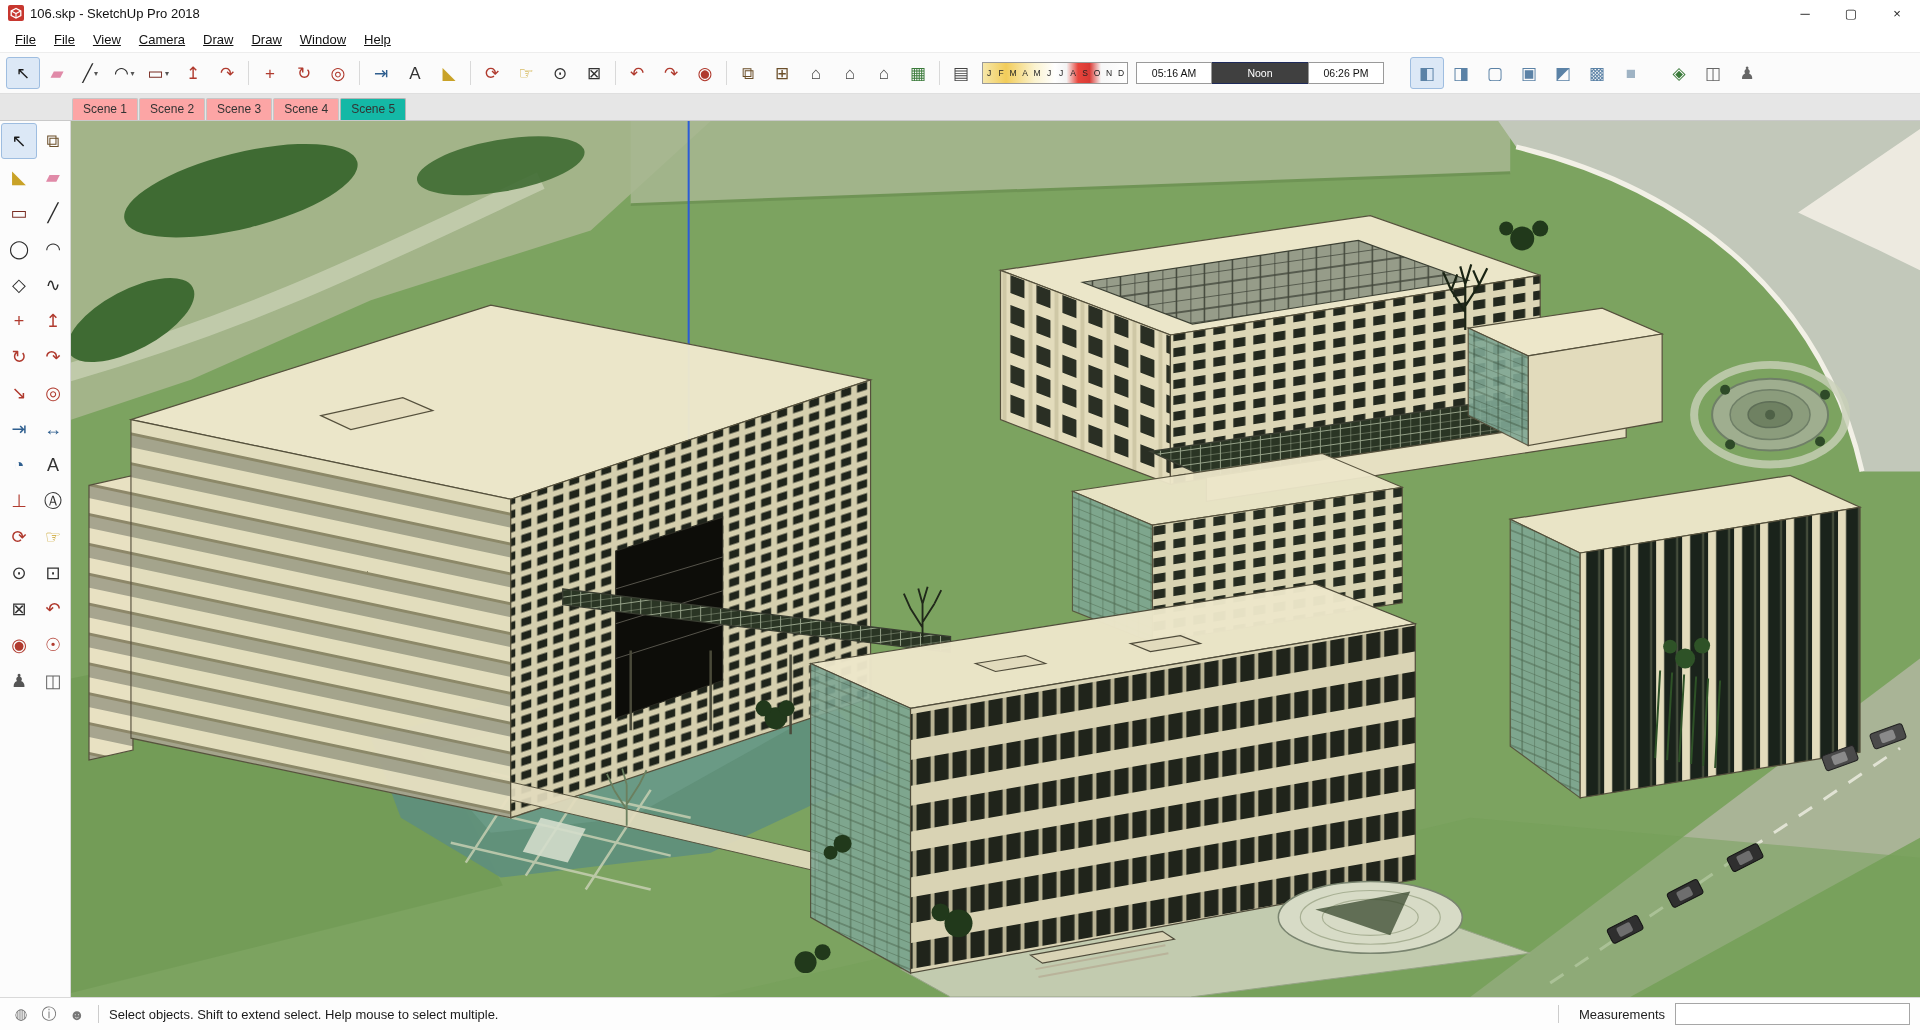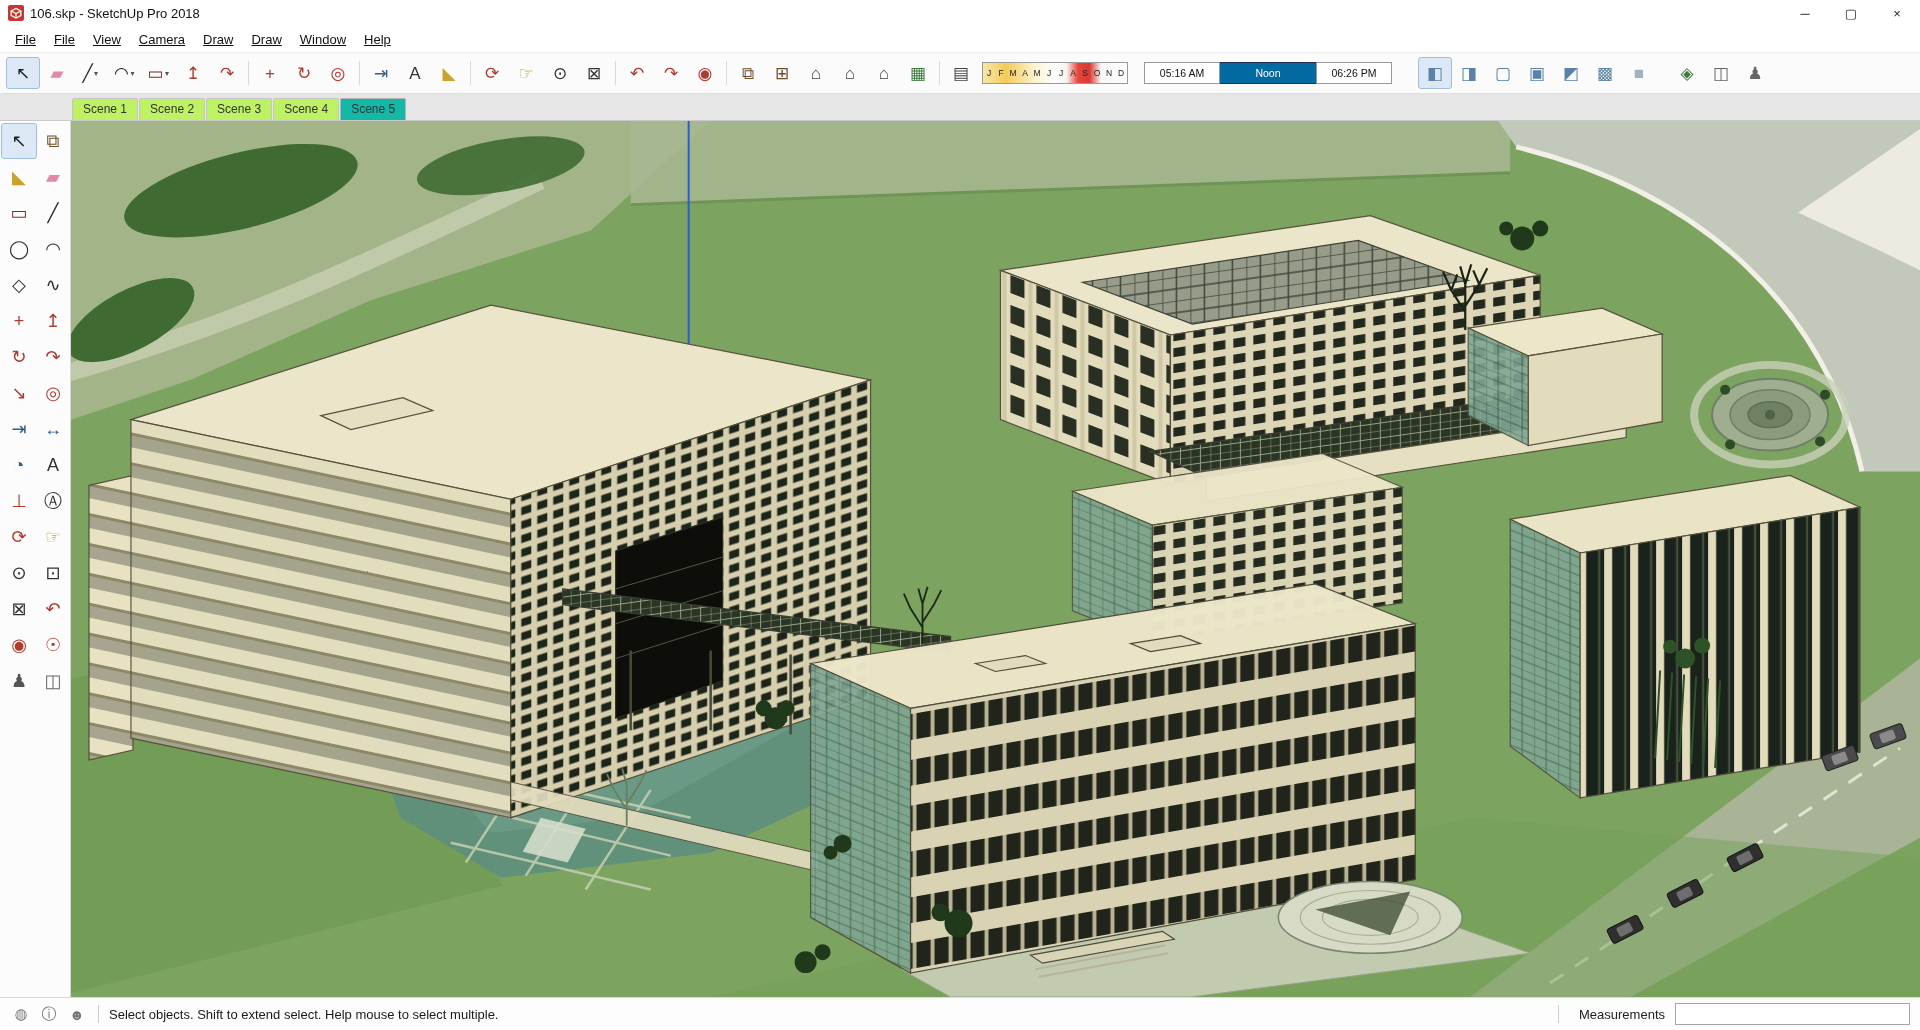--- a/index.html
+++ b/index.html
@@ -23,30 +23,30 @@
   .tool-btn{height:30px;min-width:30px;padding:0 1px;display:flex;align-items:center;justify-content:center;border-radius:3px;border:1px solid transparent;}
   .tool-btn .glyph{font-size:17px;line-height:1;}
   .tool-btn .caret{font-size:8px;color:#555;width:7px;text-align:center;}
   .tool-btn .caret:empty{display:none;}
   .tool-btn.active{background:#dce8f6;border-color:#9ebde0;}
   .tool-btn.sep{min-width:1px;width:1px;height:24px;padding:0;margin:0 4px;background:#d9d9d9;border:none;border-radius:0;}
   .shadow-widget{display:flex;align-items:center;margin:0 10px 0 4px;}
   .months{display:flex;align-items:stretch;height:20px;border:1px solid #9a9a9a;
           background:linear-gradient(90deg,#f6e7a9 0%,#f2cc5a 16%,#fbf3d0 36%,#ffffff 50%,#f4f4f4 58%,#e8453c 66%,#d93a35 74%,#f7f7f7 82%,#ffffff 100%);}
   .month{width:12px;display:flex;align-items:center;justify-content:center;font-size:8.5px;color:#222;}
-  .time-group{display:flex;align-items:center;margin-left:16px;}
+  .time-group{display:flex;align-items:center;margin-left:8px;}
   .time-box{height:20px;min-width:64px;padding:0 5px;border:1px solid #9a9a9a;background:#fff;
             display:flex;align-items:center;justify-content:center;font-size:10.5px;color:#111;}
-  .time-box.noon{background:#0369a1;border-color:#1e2a5a;color:#fff;min-width:86px;border-left:none;border-right:none;}
+  .time-box.noon{background:#404040;border-color:#1e2a5a;color:#fff;min-width:86px;border-left:none;border-right:none;}
   .styles-group{margin-left:16px;}
   .right-group{margin-left:14px;}
 
   
   .tabs{height:26px;background:#e6e6e6;border-bottom:1px solid #c9c9c9;display:flex;align-items:flex-end;padding-left:72px;flex:0 0 auto;}
-  .tab{font-size:12px;color:#333;background:#bef264;border:1px solid #c6c6c6;border-bottom:none;border-radius:2px 2px 0 0;
+  .tab{font-size:12px;color:#333;background:#fca5a5;border:1px solid #c6c6c6;border-bottom:none;border-radius:2px 2px 0 0;
        padding:3px 10px 4px;margin-right:1px;}
   .tab.active{background:#14b8a6;border-color:#b5b5b5;}
 
   
   .main{flex:1;display:flex;min-height:0;}
   .rail{width:70px;background:#fcfcfc;border-right:1px solid #d8d8d8;padding-top:2px;flex:0 0 auto;
         display:grid;grid-template-columns:34px 34px;align-content:start;justify-content:center;}
   .rail-tool{width:34px;height:34px;display:flex;align-items:center;justify-content:center;border-radius:3px;border:1px solid transparent;}
   .rail-tool .glyph{font-size:18px;line-height:1;}
   .rail-tool.active{background:#dce8f6;border-color:#9ebde0;}

